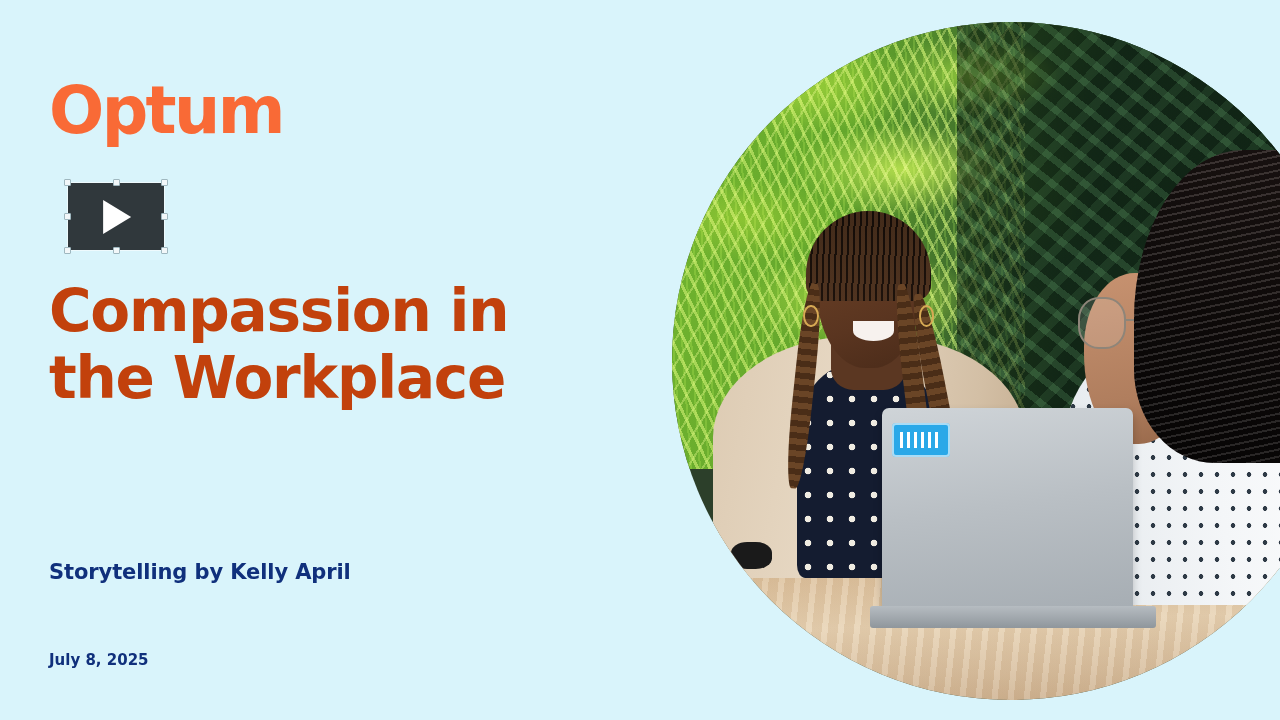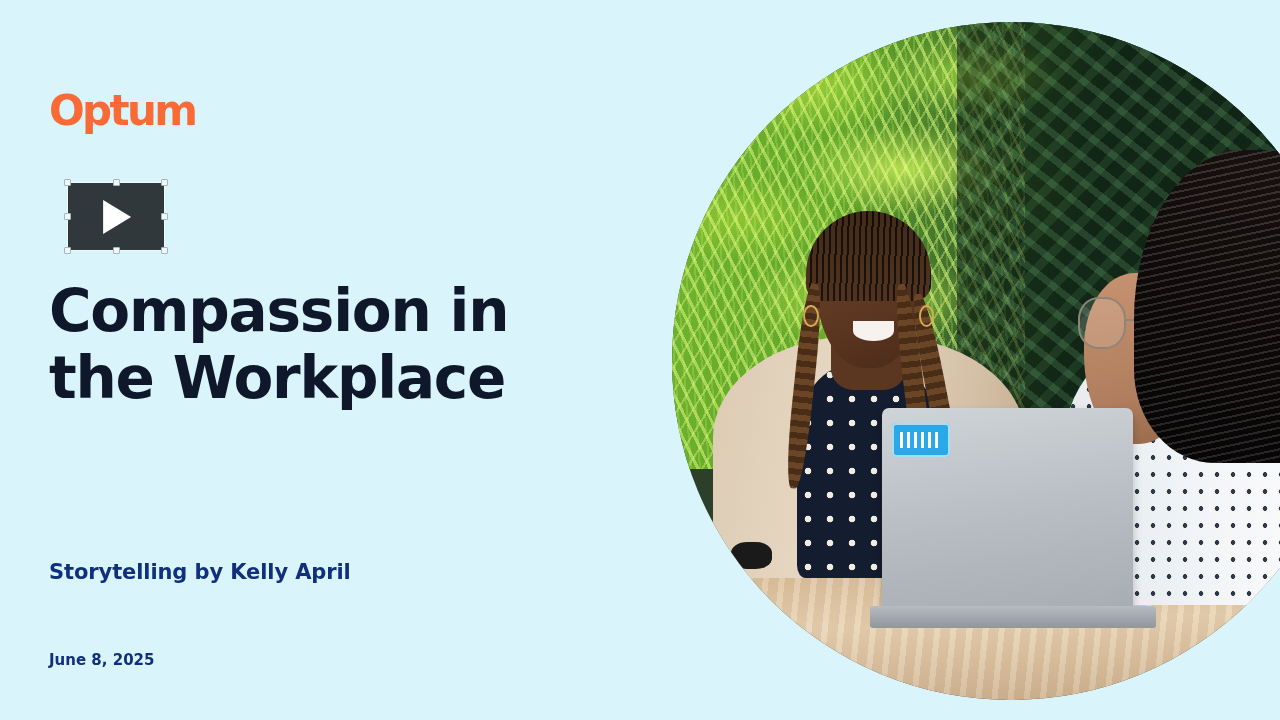--- a/index.html
+++ b/index.html
@@ -20,21 +20,21 @@
   .left-col{
     position:absolute;
     left:0; top:0;
     width:640px; height:720px;
   }
 
   
   .brand-logo{
     position:absolute;
     left:49px; top:79px;
-    font-size:42px;
+    font-size:65px;
     line-height:63px;
     font-weight:bold;
     letter-spacing:-2.6px;
     color:#f96a36;
     font-family:"DejaVu Sans", sans-serif;
     white-space:nowrap;
   }
 
   
   .media-placeholder{
@@ -76,21 +76,21 @@
 
   
   .slide-title{
     position:absolute;
     left:49px; top:278px;
     width:520px;
     font-size:58px;
     line-height:67px;
     font-weight:bold;
     letter-spacing:-1.2px;
-    color:#0f172a;
+    color:#c2410c;
     font-family:"DejaVu Sans", sans-serif;
   }
 
   
   .presenter{
     position:absolute;
     left:49px; top:559px;
     font-size:21px;
     line-height:26px;
     font-weight:bold;
@@ -330,21 +330,21 @@
       <div class="handle h-mr"></div>
       <div class="handle h-bl"></div>
       <div class="handle h-bm"></div>
       <div class="handle h-br"></div>
     </div>
 
     <h1 class="slide-title">Compassion in the Workplace</h1>
 
     <div class="presenter">Storytelling by Kelly April</div>
 
-    <div class="slide-date">June 8, 2025</div>
+    <div class="slide-date">July 8, 2025</div>
   </div>
 
   <div class="photo-circle">
     <div class="photo-scene">
 
       <div class="plant-wall">
         <div class="fronds"></div>
         <div class="leaves"></div>
       </div>
 

